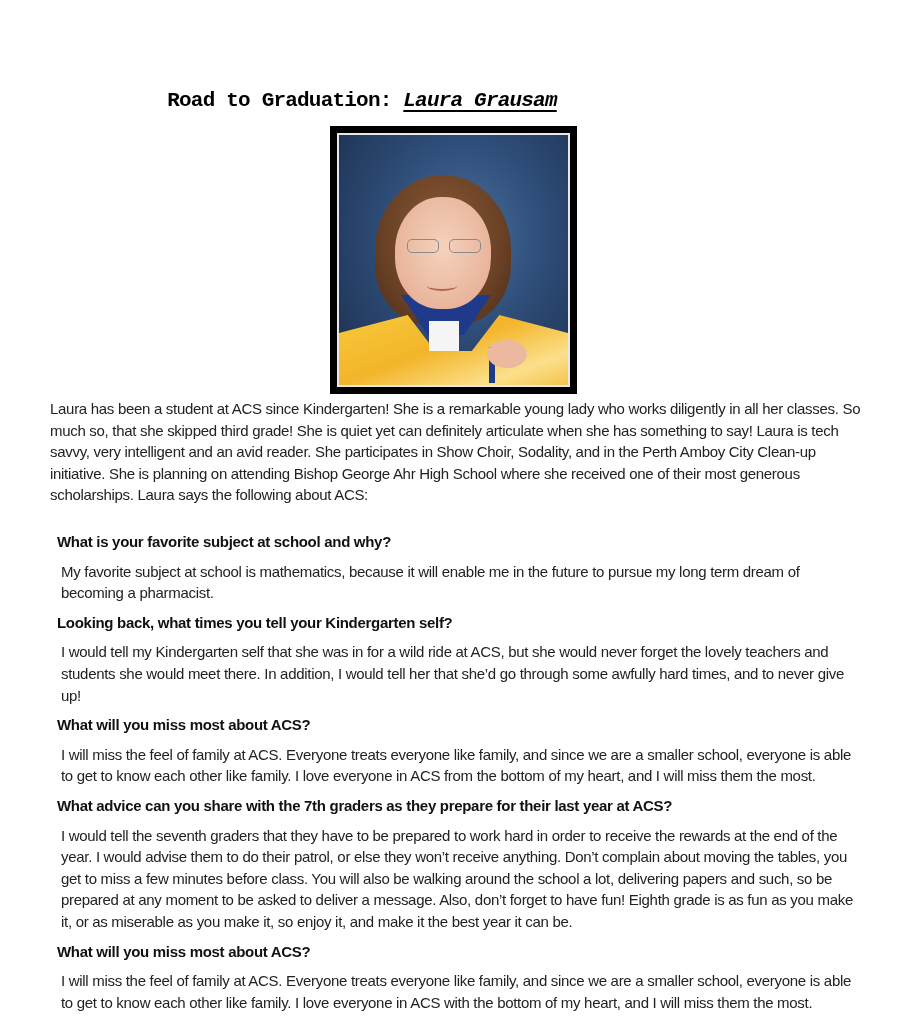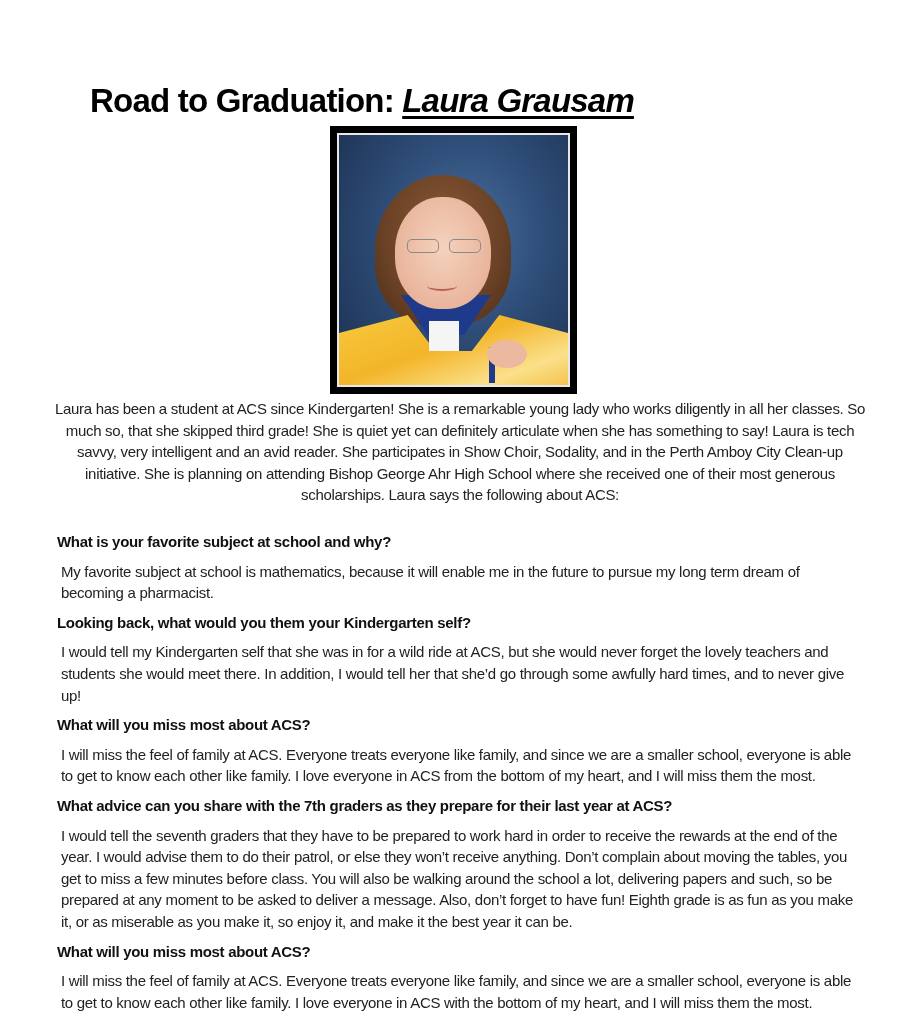--- a/index.html
+++ b/index.html
@@ -1,21 +1,21 @@
 <!DOCTYPE html>
 <html><head>
 <meta charset="utf-8">
 <style>
   html, body { margin: 0; padding: 0; background: #ffffff; }
   body { width: 904px; height: 1024px; position: relative; overflow: hidden;
          font-family: "Liberation Sans", sans-serif; color: #1a1a1a; }
   .page { position: absolute; left: 0; top: 0; width: 904px; height: 1024px; }
 
   .title { position: absolute; left: 0; top: 80px; width: 724px; text-align: center;
-           font-family: Liberation Sans, sans-serif; font-weight: bold; font-size: 33px;
+           font-family: Liberation Mono, monospace; font-weight: bold; font-size: 21px;
            letter-spacing: -0.8px; color: #000; line-height: 42px; }
   .title .name { font-style: italic; text-decoration: underline; text-underline-offset: 4px; }
 
   .photo-frame { position: absolute; left: 330px; top: 126px; width: 247px; height: 268px;
                  background: #000; box-sizing: border-box; }
   .photo-inner { position: absolute; left: 7px; top: 7px; right: 7px; bottom: 7px;
                  border: 2px solid #e8e8e8; box-sizing: border-box; overflow: hidden;
                  background: radial-gradient(ellipse at 55% 40%, #4a6f9c 0%, #2e4d78 45%, #1a2d4c 100%); }
   .hair { position: absolute; left: 36px; top: 40px; width: 136px; height: 150px;
           border-radius: 50% 50% 40% 40%;
@@ -31,21 +31,21 @@
   .collar { position: absolute; left: 62px; top: 160px; width: 90px; height: 40px;
             background: #1f3a8a; clip-path: polygon(0 0, 100% 0, 70% 100%, 30% 100%); }
   .shirt { position: absolute; left: 90px; top: 186px; width: 30px; height: 30px; background: #f5f5f5; }
   .gown { position: absolute; left: 0; top: 180px; width: 100%; height: 90px;
           background: linear-gradient(160deg, #f7c93c 0%, #f3b52a 40%, #fbe08a 70%, #f0b22a 100%);
           clip-path: polygon(0 20%, 30% 0, 42% 40%, 58% 40%, 70% 0, 100% 20%, 100% 100%, 0 100%); }
   .hand { position: absolute; left: 148px; top: 205px; width: 40px; height: 28px;
           border-radius: 50%; background: #ebb9a0; }
   .tassel { position: absolute; left: 150px; top: 212px; width: 6px; height: 36px; background: #1f3a8a; }
 
-  .intro { position: absolute; left: 50px; top: 398px; width: 820px; text-align: center;
+  .intro { position: absolute; left: 50px; top: 398px; width: 820px; 
            font-size: 15px; line-height: 21.5px; color: #222; letter-spacing: -0.3px; }
 
   .qa { position: absolute; left: 53px; top: 527px; width: 815px; font-size: 15px;
         line-height: 21.6px; color: #222; letter-spacing: -0.3px; }
   .qa .q { font-weight: bold; color: #111; margin: 4px; }
   .qa .a { margin: 8px; }
 </style>
 </head>
 <body>
 
@@ -70,21 +70,21 @@
       <div class="tassel"></div>
       <div class="hand"></div>
     </div>
   </div>
 
   <p class="intro" style="margin:0;">Laura has been a student at ACS since Kindergarten!  She is a remarkable young lady who works diligently in all her classes. So much so, that she skipped third grade! She is quiet yet can definitely articulate when she has something to say!  Laura is tech savvy, very intelligent and an avid reader.  She participates in Show Choir, Sodality, and in the Perth Amboy City Clean-up initiative.  She is planning on attending Bishop George Ahr High School where she received one of their most generous scholarships. Laura says the following about ACS:</p>
 
   <div class="qa">
     <p class="q">What is your favorite subject at school and why?</p>
     <p class="a">My favorite subject at school is mathematics, because it will enable me in the future to pursue my long term dream of becoming a pharmacist.</p>
-    <p class="q">Looking back, what would you them your Kindergarten self?</p>
+    <p class="q">Looking back, what times you tell your Kindergarten self?</p>
     <p class="a">I would tell my Kindergarten self that she was in for a wild ride at ACS, but she would never forget the lovely teachers and students she would meet there. In addition, I would tell her that she’d go through some awfully hard times, and to never give up!</p>
     <p class="q">What will you miss most about ACS?</p>
     <p class="a">I will miss the feel of family at ACS. Everyone treats everyone like family, and since we are a smaller school, everyone is able to get to know each other like family. I love everyone in ACS from the bottom of my heart, and I will miss them the most.</p>
     <p class="q">What advice can you share with the 7th graders as they prepare for their last year at ACS?</p>
     <p class="a">I would tell the seventh graders that they have to be prepared to work hard in order to receive the rewards at the end of the year. I would advise them to do their patrol, or else they won’t receive anything. Don’t complain about moving the tables, you get to miss a few minutes before class. You will also be walking around the school a lot, delivering papers and such, so be prepared at any moment to be asked to deliver a message. Also, don’t forget to have fun! Eighth grade is as fun as you make it, or as miserable as you make it, so enjoy it, and make it the best year it can be.</p>
     <p class="q">What will you miss most about ACS?</p>
     <p class="a">I will miss the feel of family at ACS. Everyone treats everyone like family, and since we are a smaller school, everyone is able to get to know each other like family. I love everyone in ACS with the bottom of my heart, and I will miss them the most.</p>
   </div>
 
 </div>

